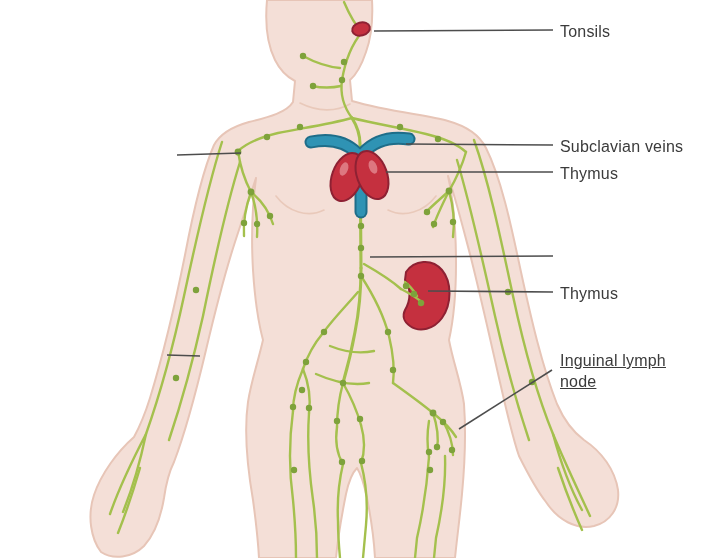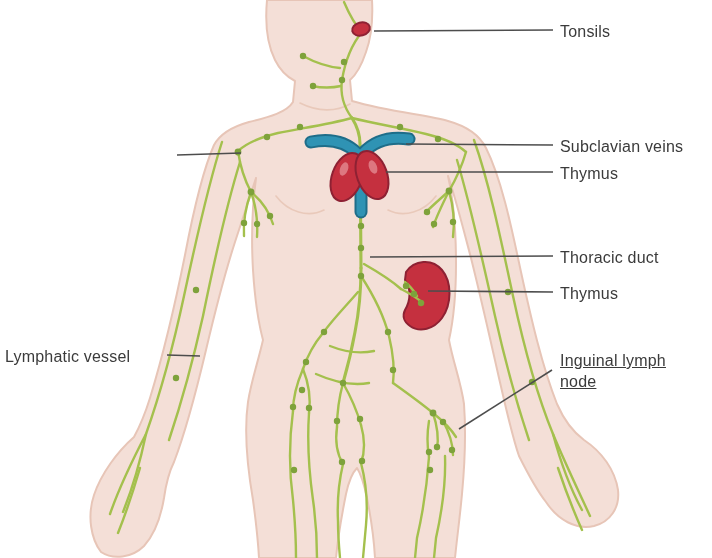--- a/index.html
+++ b/index.html
@@ -215,17 +215,15 @@
       <path class="leader" d="M 553,292 L 428,291"></path>
       <path class="leader" d="M 552,370 L 459,429"></path>
       <path class="leader" d="M 177,155 L 241,153"></path>
       <path class="leader" d="M 167,355 L 200,356"></path>
     </g>
   </svg>
 
   <div class="label" style="left:560px;top:21px;">Tonsils</div>
   <div class="label" style="left:560px;top:136px;">Subclavian veins</div>
   <div class="label" style="left:560px;top:163px;">Thymus</div>
-  <div class="label" style="left:560px;top:247px;">Thoracic duct</div>
   <div class="label" style="left:560px;top:283px;">Thymus</div>
   <div class="label wrap" style="left:560px;top:350px;width:132px;">Inguinal lymph node</div>
-  <div class="label" style="left:5px;top:346px;">Lymphatic vessel</div>
 </div>
 
 </body></html>

